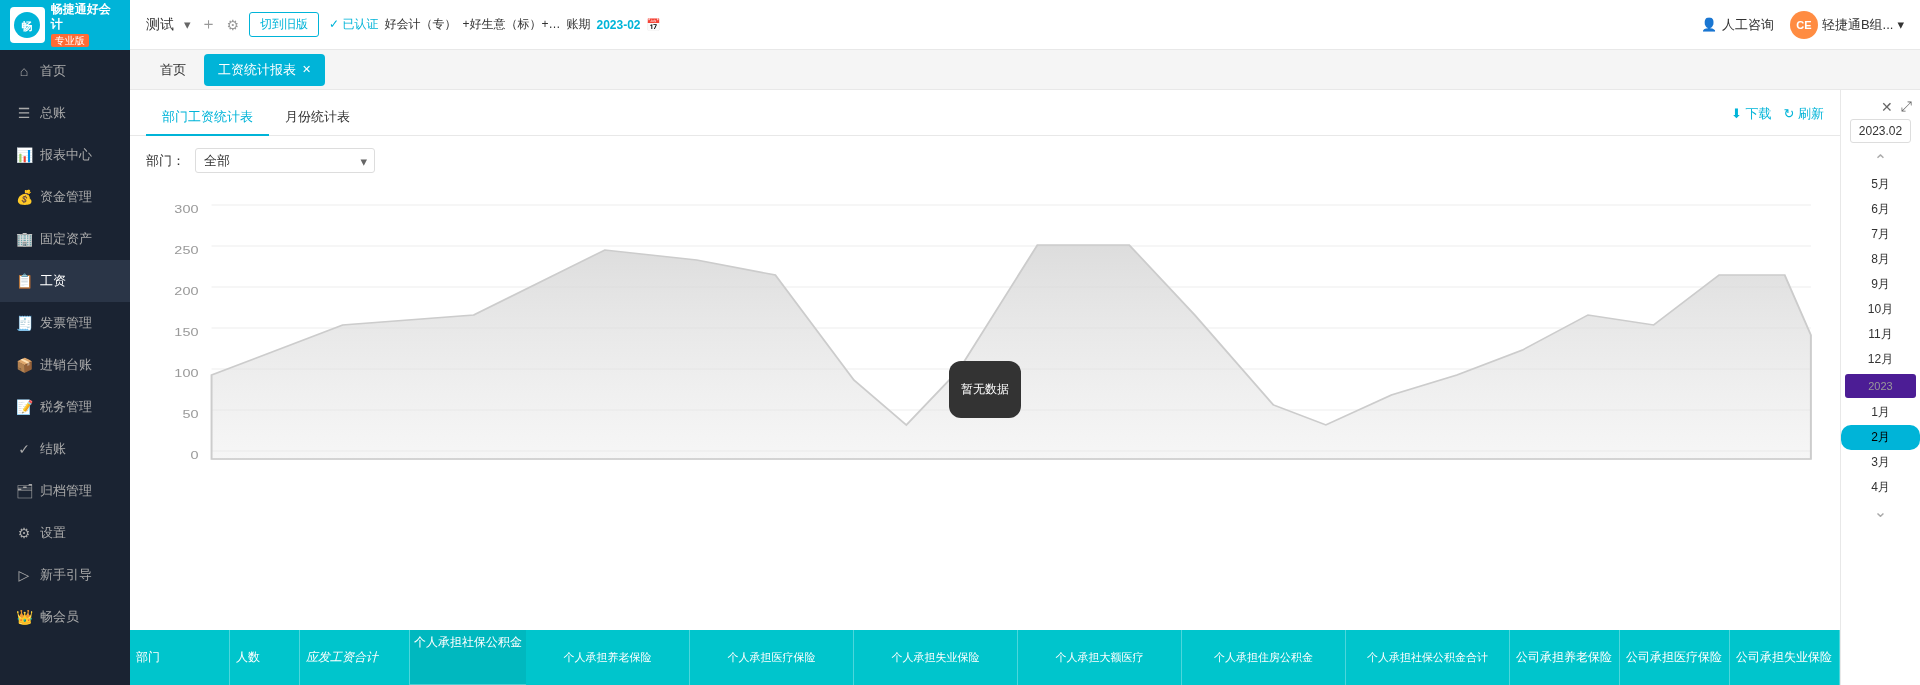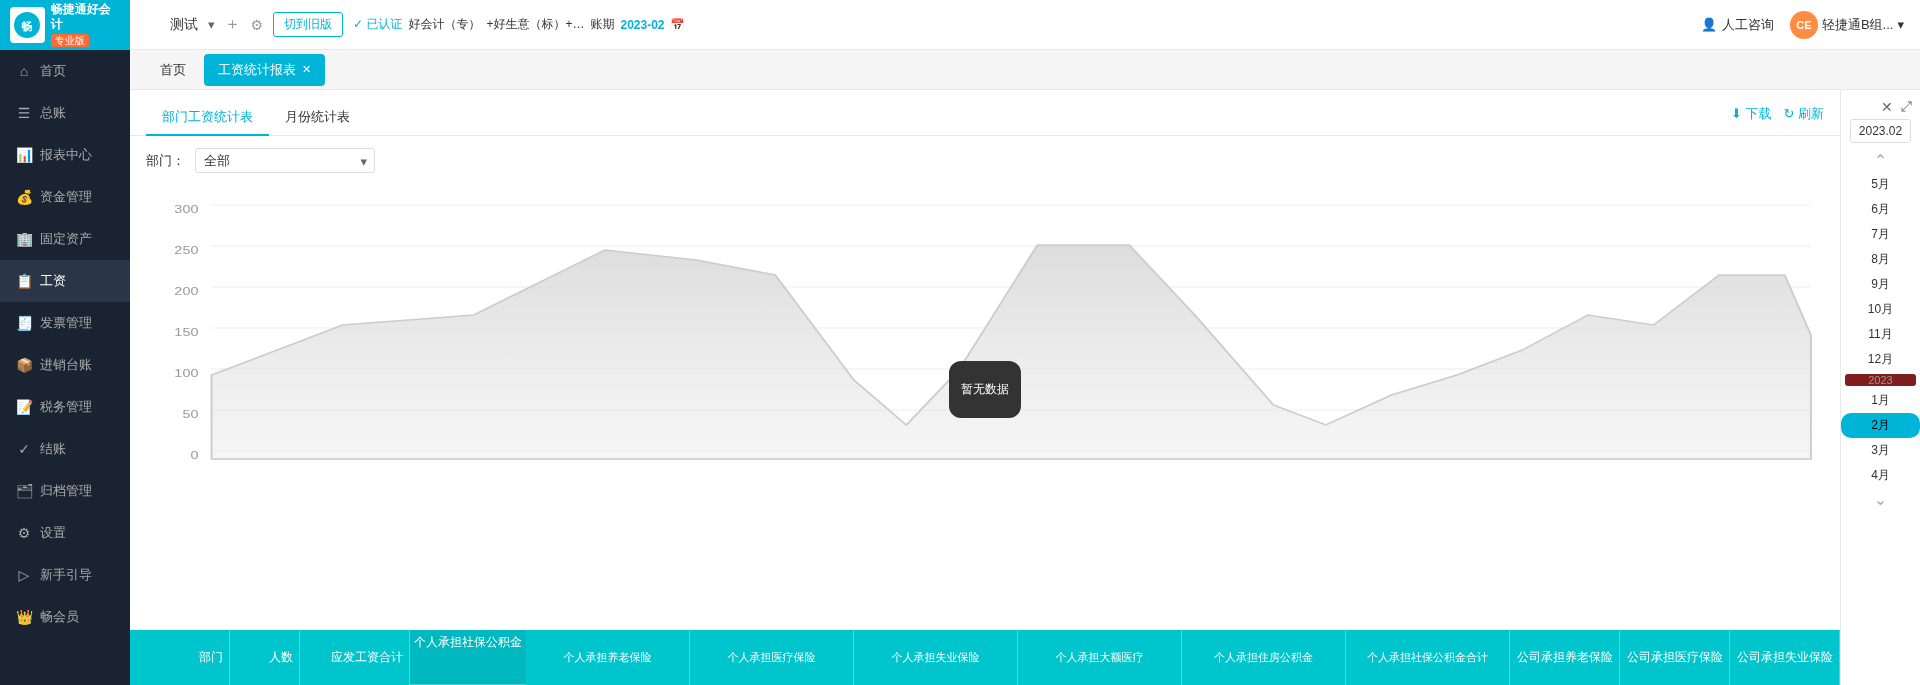--- a/index.html
+++ b/index.html
@@ -69,21 +69,20 @@
       border-bottom: 1px solid #e8e8e8;
       display: flex;
       align-items: center;
       padding: 0 16px;
       gap: 10px;
     }
     .topbar-company {
       font-size: 14px;
       color: #333;
       font-weight: 500;
-      margin-left: 24px;
     }
     .topbar-dropdown { color: #666; cursor: pointer; }
     .topbar-btn-switch {
       border: 1px solid #00b4d8;
       color: #00b4d8;
       padding: 3px 10px;
       border-radius: 3px;
       cursor: pointer;
       font-size: 12px;
       background: white;
@@ -240,21 +239,21 @@
       background: #00c5cc;
       height: 55px;
       display: flex;
       align-items: stretch;
       font-size: 12px;
       color: white;
     }
     .th-cell {
       display: flex;
       align-items: center;
-      justify-content: flex-end;
+      justify-content: flex-start;
       padding: 4px 6px;
       text-align: center;
       border-right: 1px solid rgba(255,255,255,0.3);
       flex-shrink: 0;
       line-height: 1.3;
     }
     .th-group {
       display: flex;
       flex-direction: row;
       flex: 1;
@@ -316,21 +315,21 @@
     .month-item {
       padding: 4px 8px;
       cursor: pointer;
       color: #333;
       font-size: 12px;
       width: 100%;
       text-align: center;
       border-radius: 3px;
     }
     .month-item.active { background: #00b4d8; color: #000000; border-radius: 10px; }
-    .year-section { font-size: 11px; color: #999; padding: 0 0; text-align: center; background: #7f1d1d; border-radius: 3px; width: 90%; margin: 2px 0; }
+    .year-section { font-size: 11px; color: #999; padding: 6px 0; text-align: center; background: #4c1d95; border-radius: 3px; width: 90%; margin: 2px 0; }
 
     
     .chart-svg {
       width: 100%;
       height: 290px;
     }
   </style>
 </head>
 <body>
 
@@ -523,21 +522,21 @@
         </div>
       </div>
 
       <div class="table-header">
         <div class="th-cell" style="width:100px;">
           <span>部门</span>
         </div>
         <div class="th-cell" style="width:70px;">
           <span>人数</span>
         </div>
-        <div class="th-cell" style="width:110px;">
+        <div class="th-cell" style="width:110px;font-style:italic;">
           <span>应发工资合计</span>
         </div>
 
         <div class="th-group">
           <div class="th-group-header">
             <span>个人承担社保公积金</span>
           </div>
           <div class="th-group-cells">
             <div class="th-group-cell">
               <span>个人承担养老保险</span>

